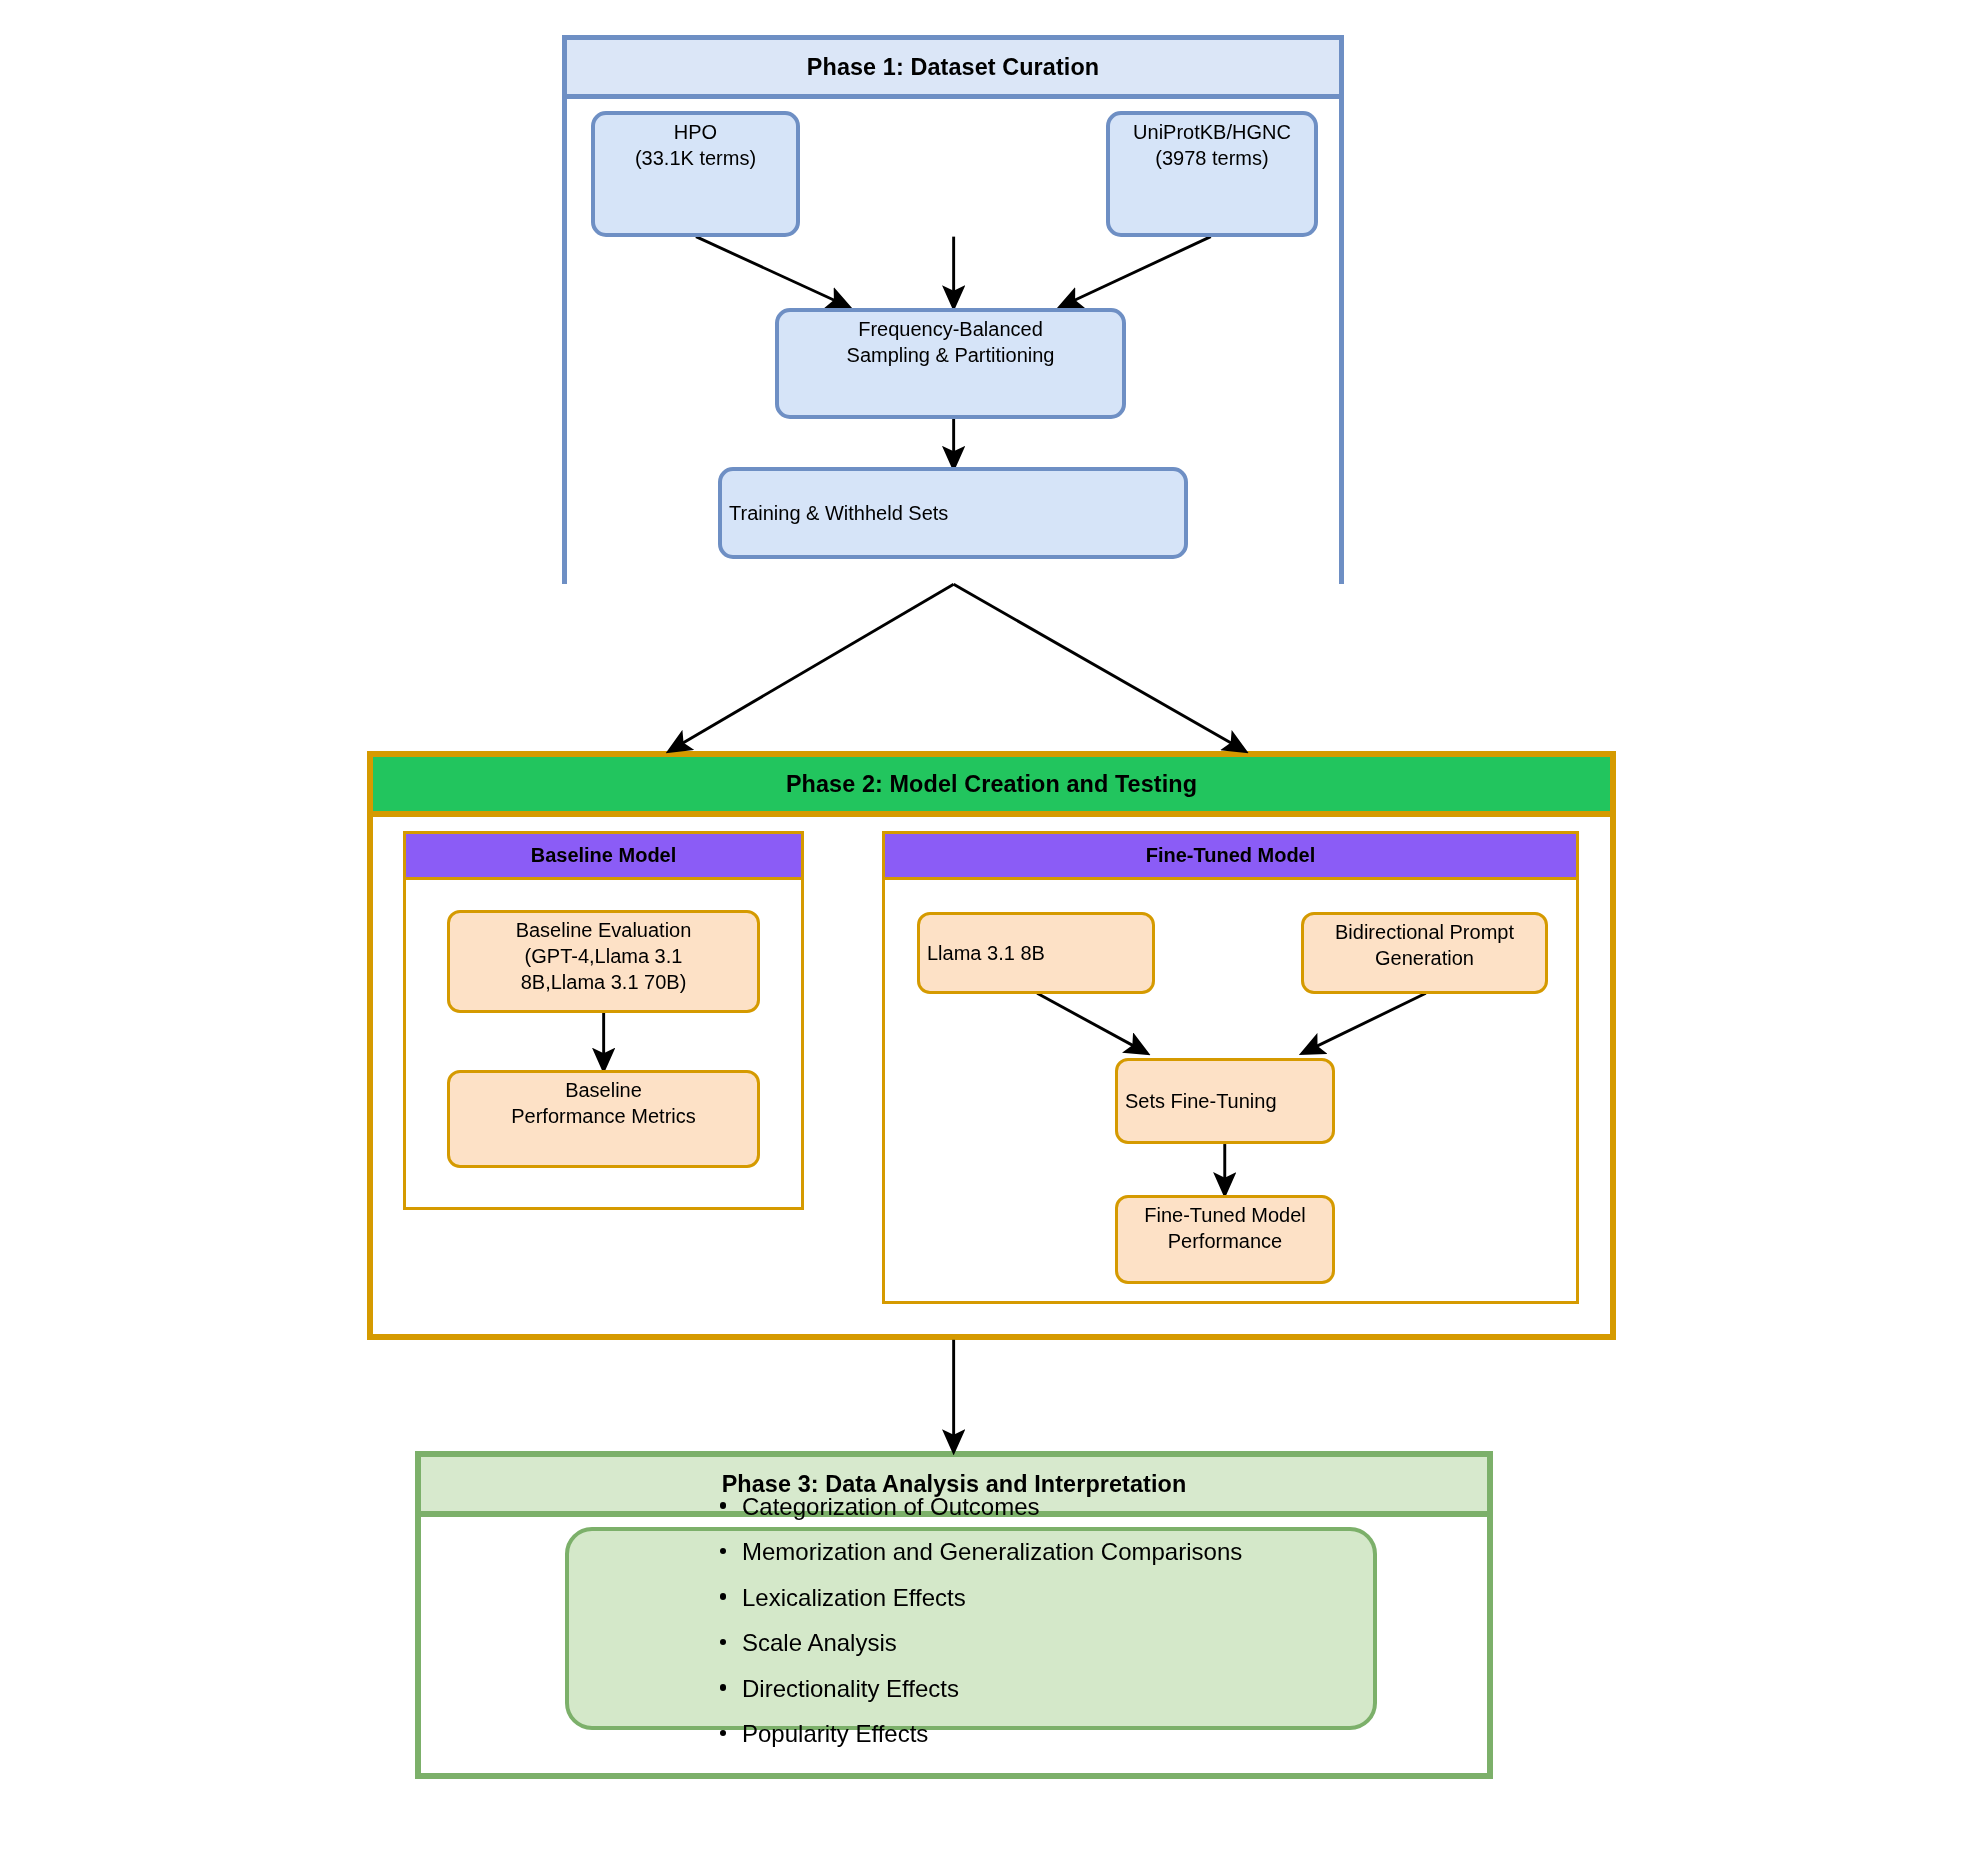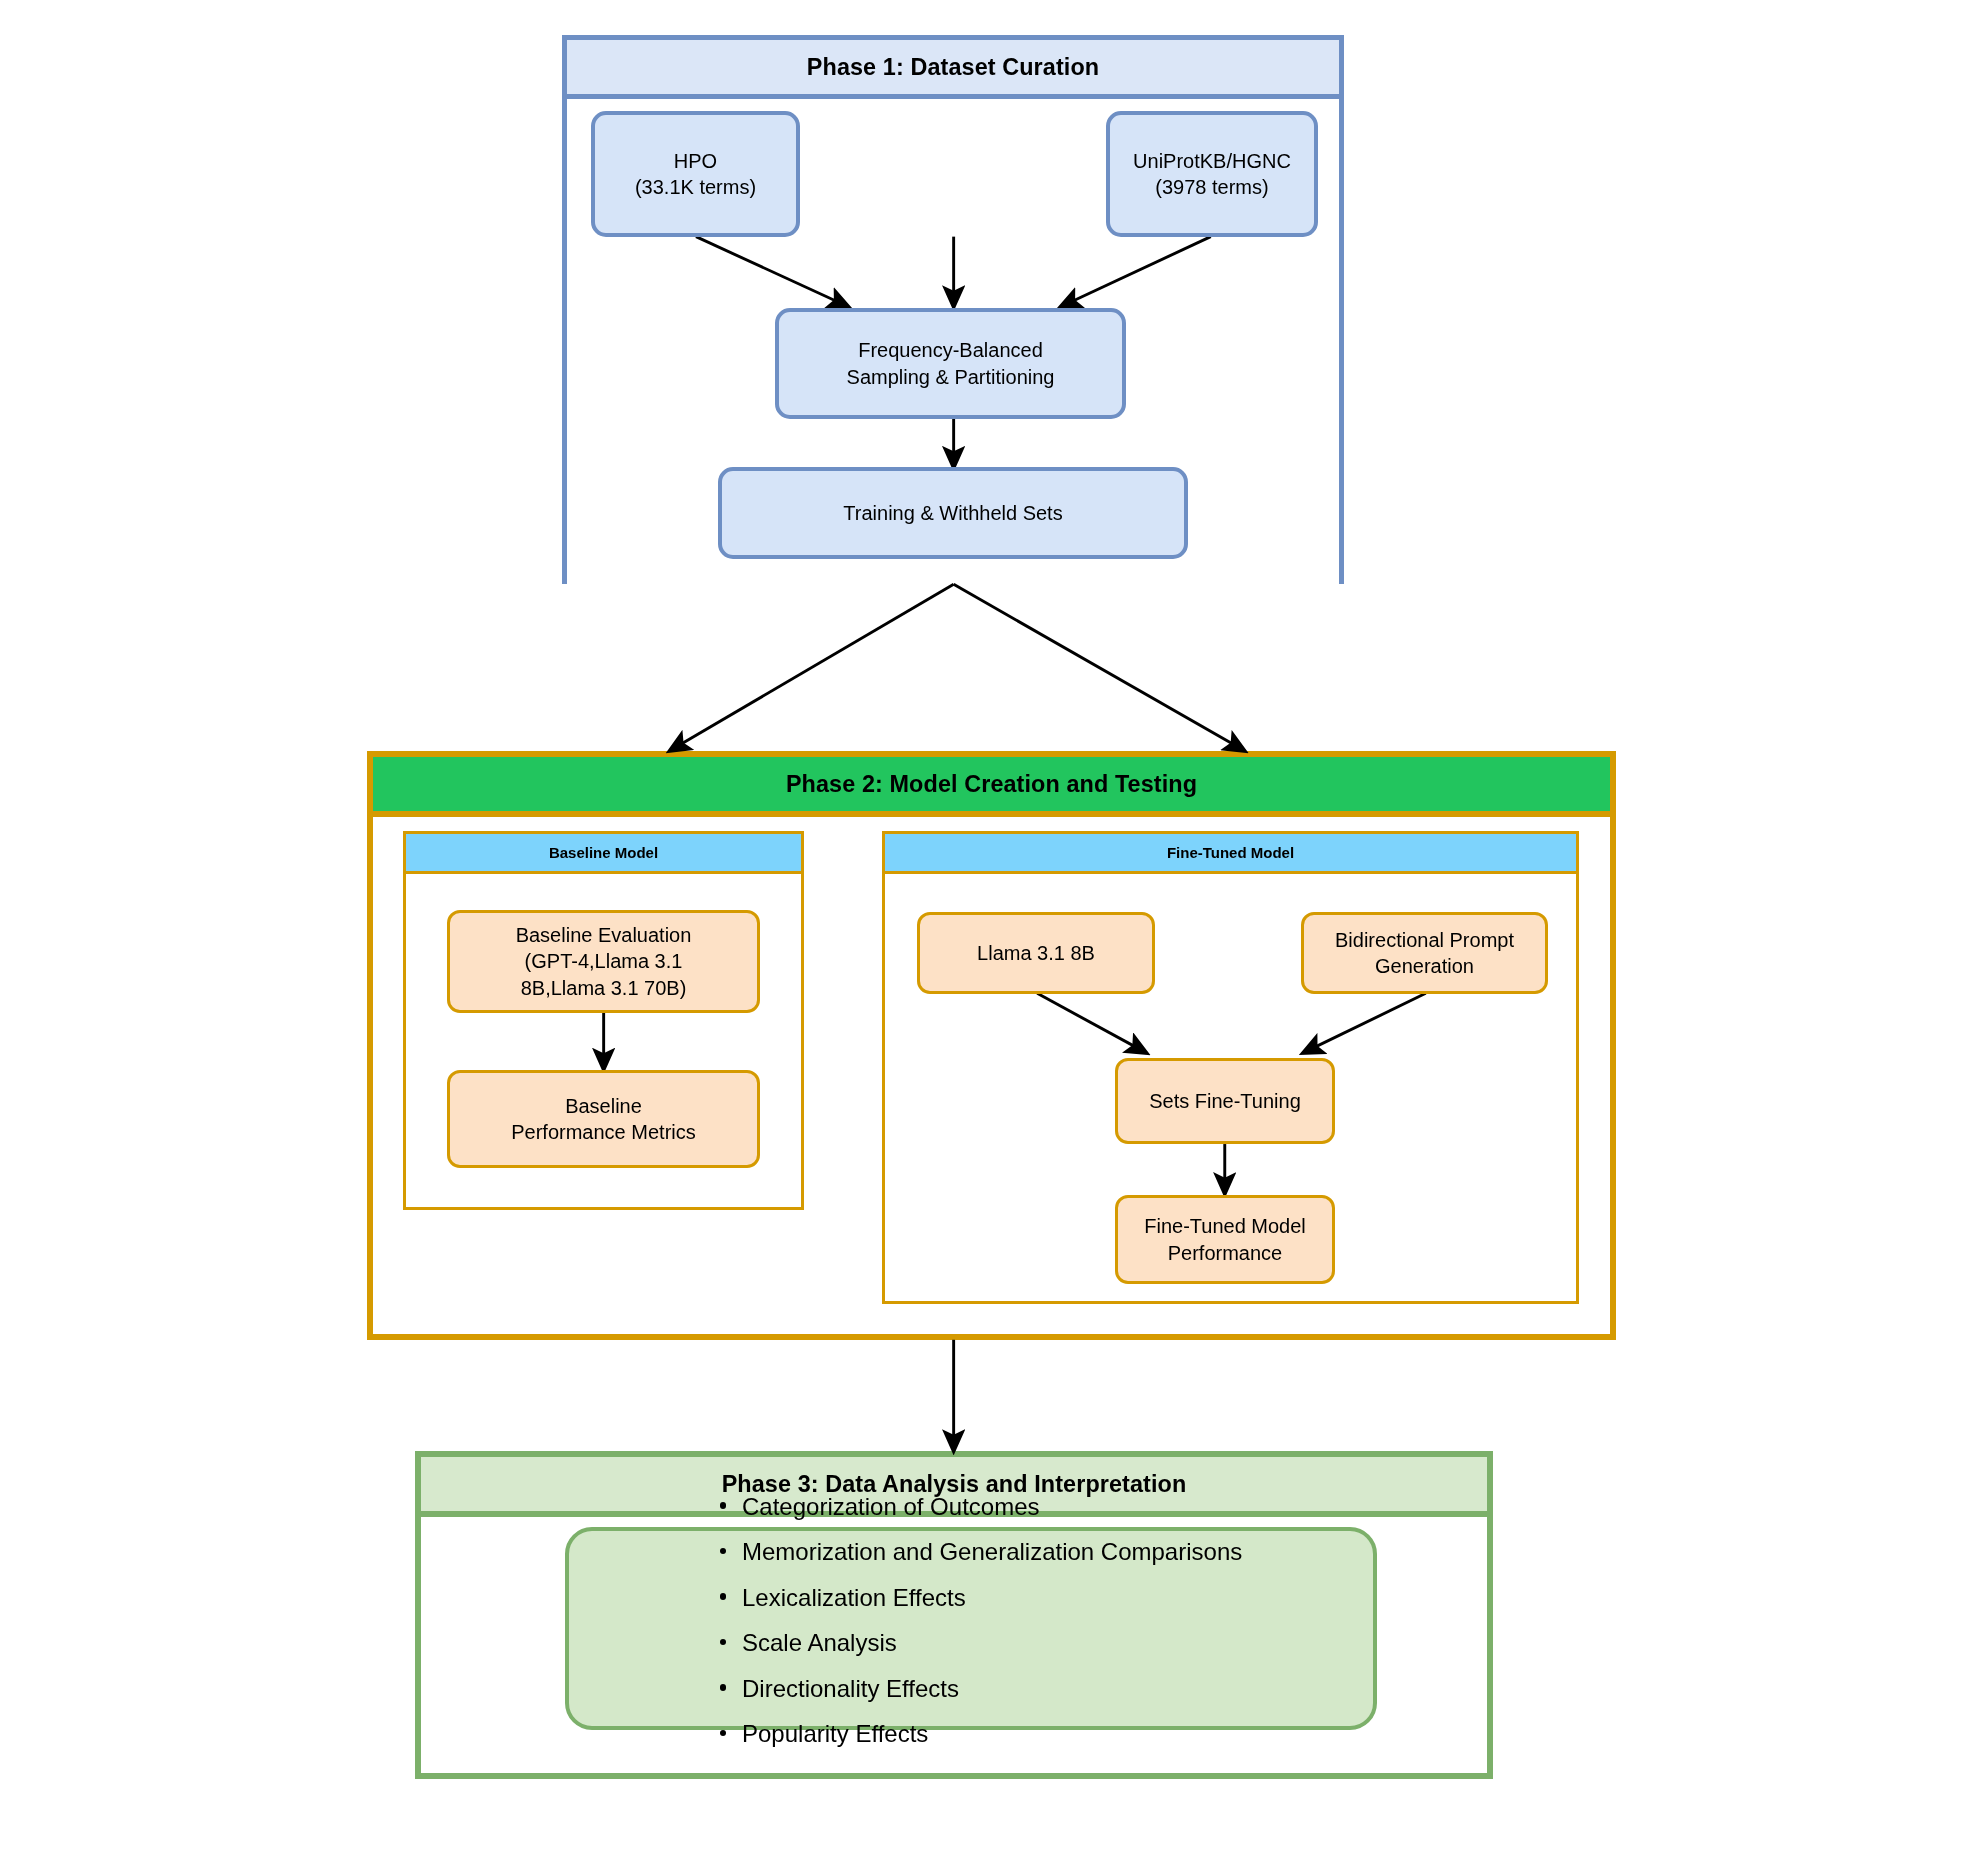--- a/index.html
+++ b/index.html
@@ -68,34 +68,34 @@
     box-sizing: border-box;
     border: 3.5px solid #d59a00;
     background: #ffffff;
     z-index: 3;
   }
   .subgroup-title {
     box-sizing: border-box;
     width: 100%;
     text-align: center;
     font-weight: bold;
-    font-size: 15px;
-    color: #000000;
-    background: #7dd3fc;
+    font-size: 20px;
+    color: #000000;
+    background: #8b5cf6;
     border-bottom: 3.5px solid #d59a00;
     padding: 10px 3.5px 10px 3.5px;
   }
 
   
   .node {
     position: absolute;
     box-sizing: border-box;
     display: flex;
     align-items: center;
-    justify-content: center;
+    justify-content: flex-start;
     text-align: center;
     font-size: 20px;
     line-height: 1.32;
     color: #000000;
     z-index: 6;
     padding: 3.5px 7px;
   }
   .node-blue {
     background: #d6e4f8;
     border: 4.1px solid #6e8fc4;

